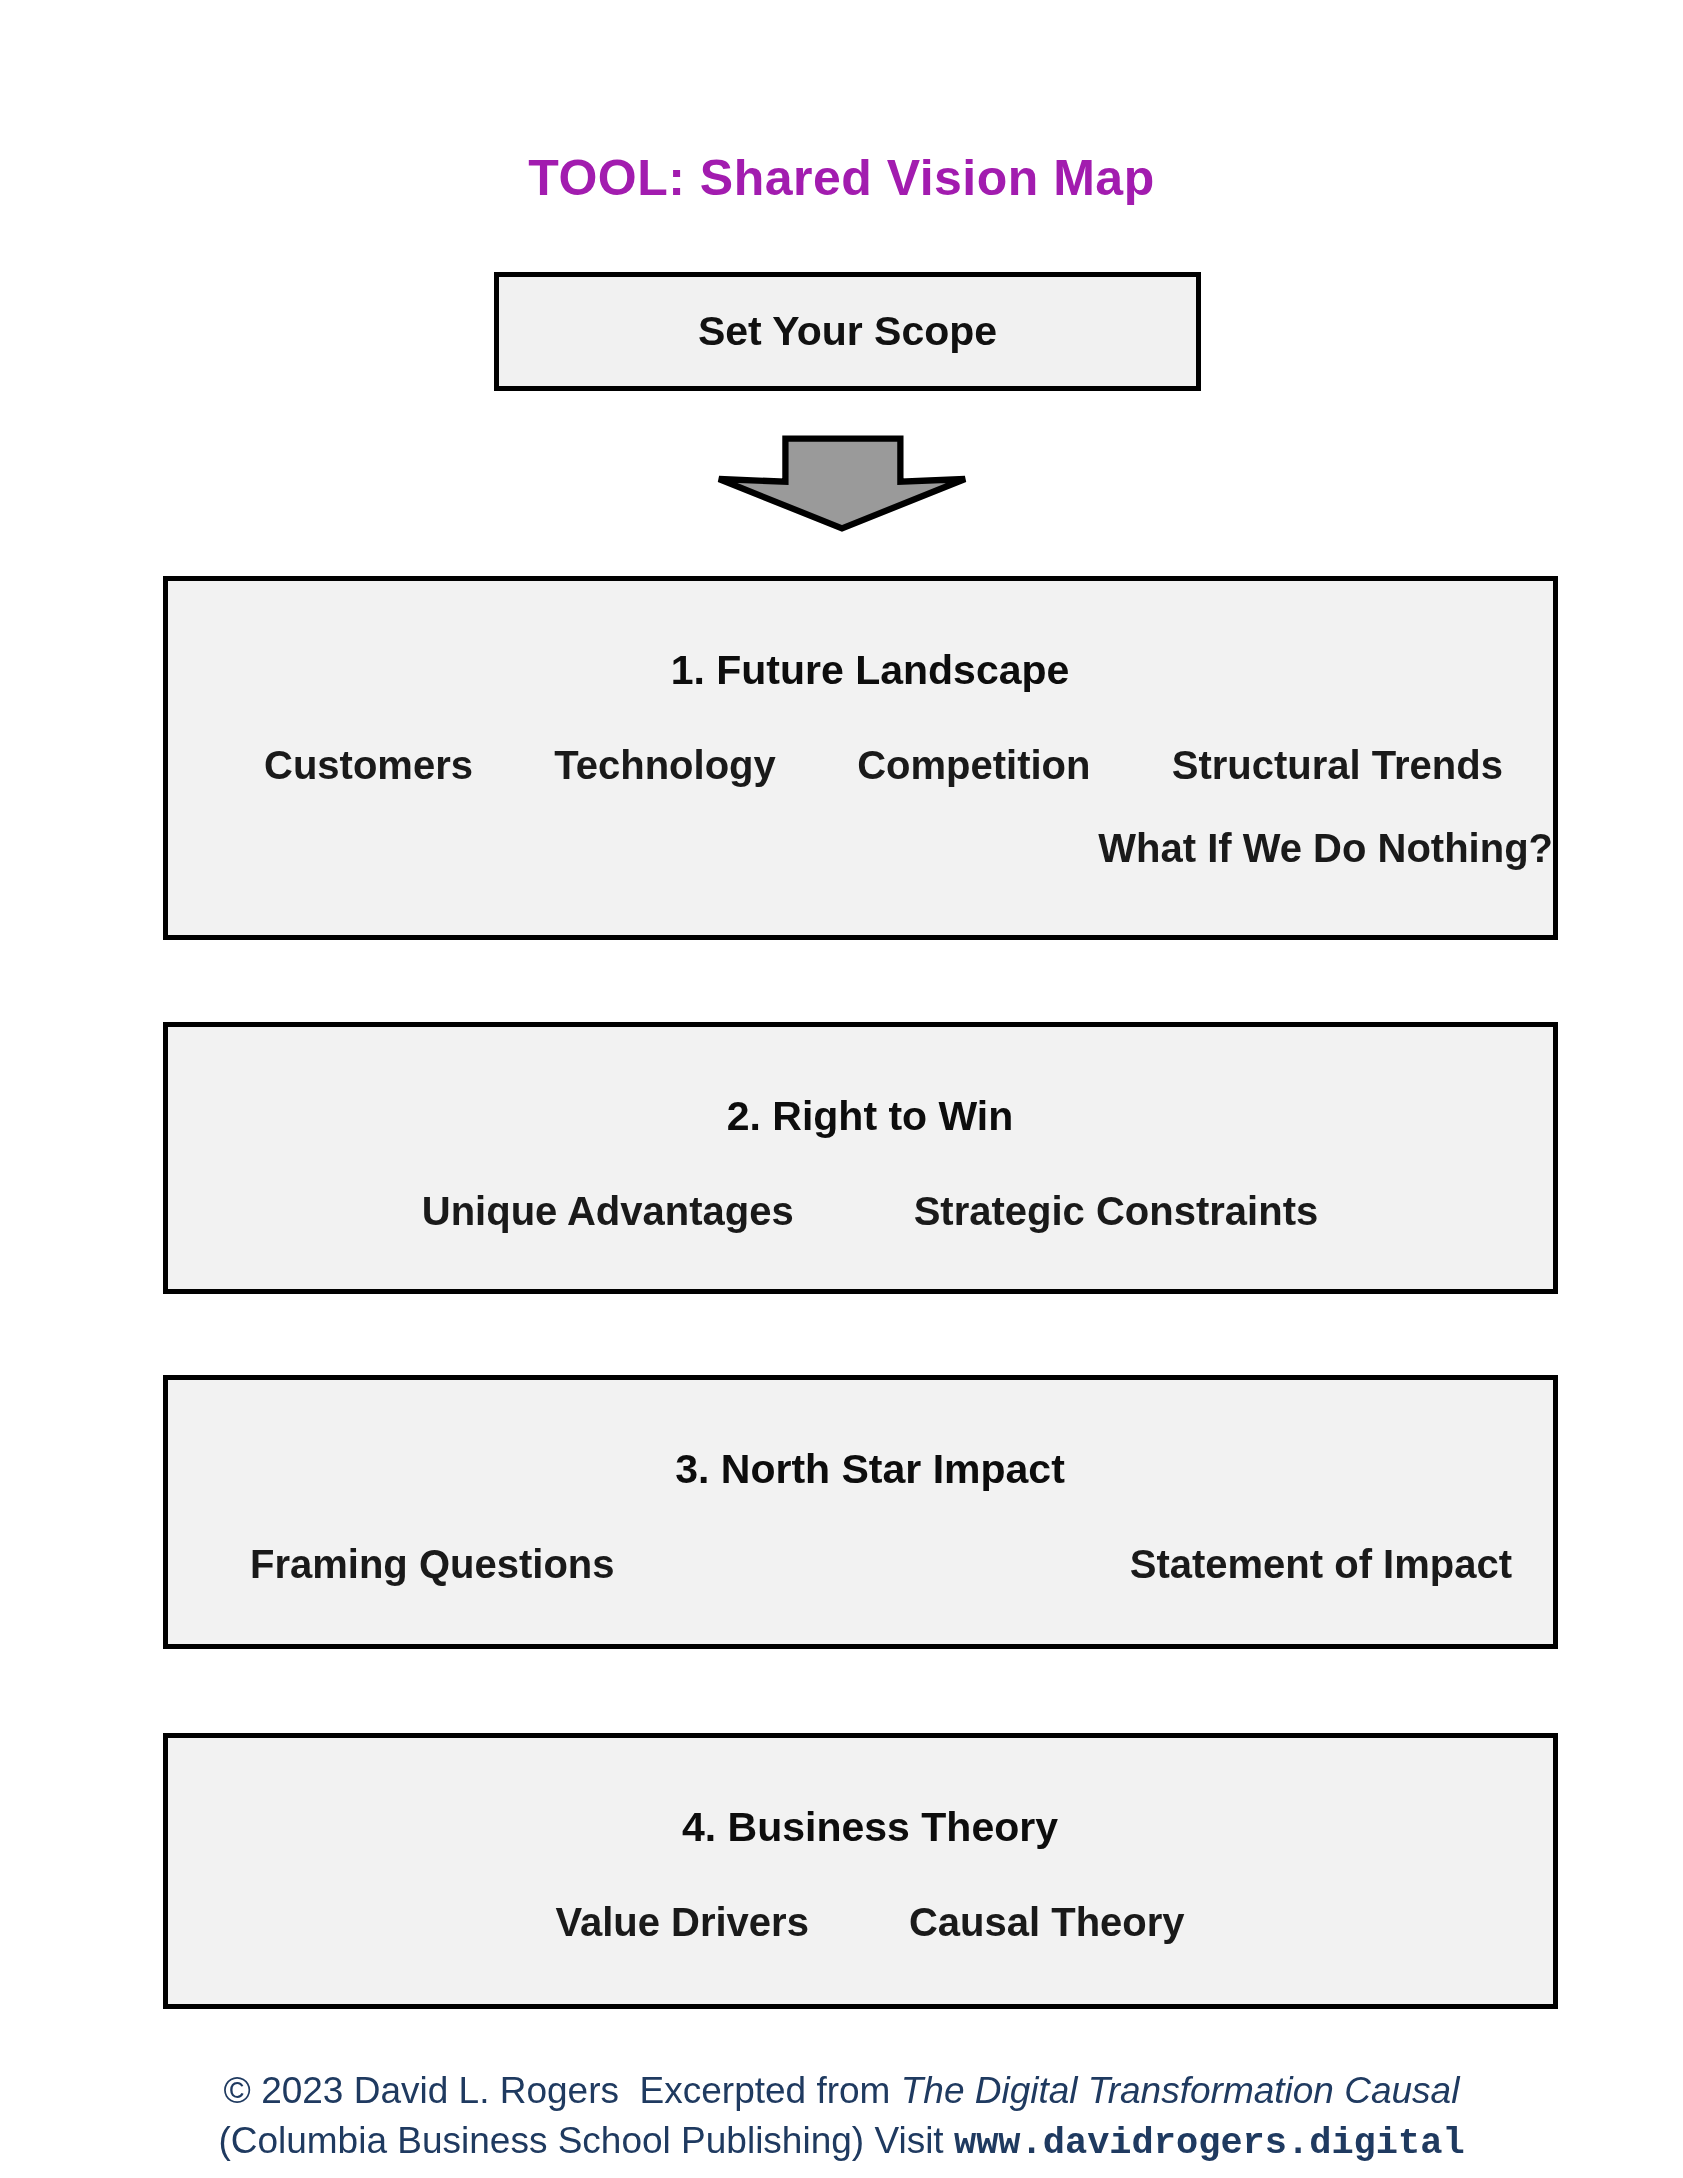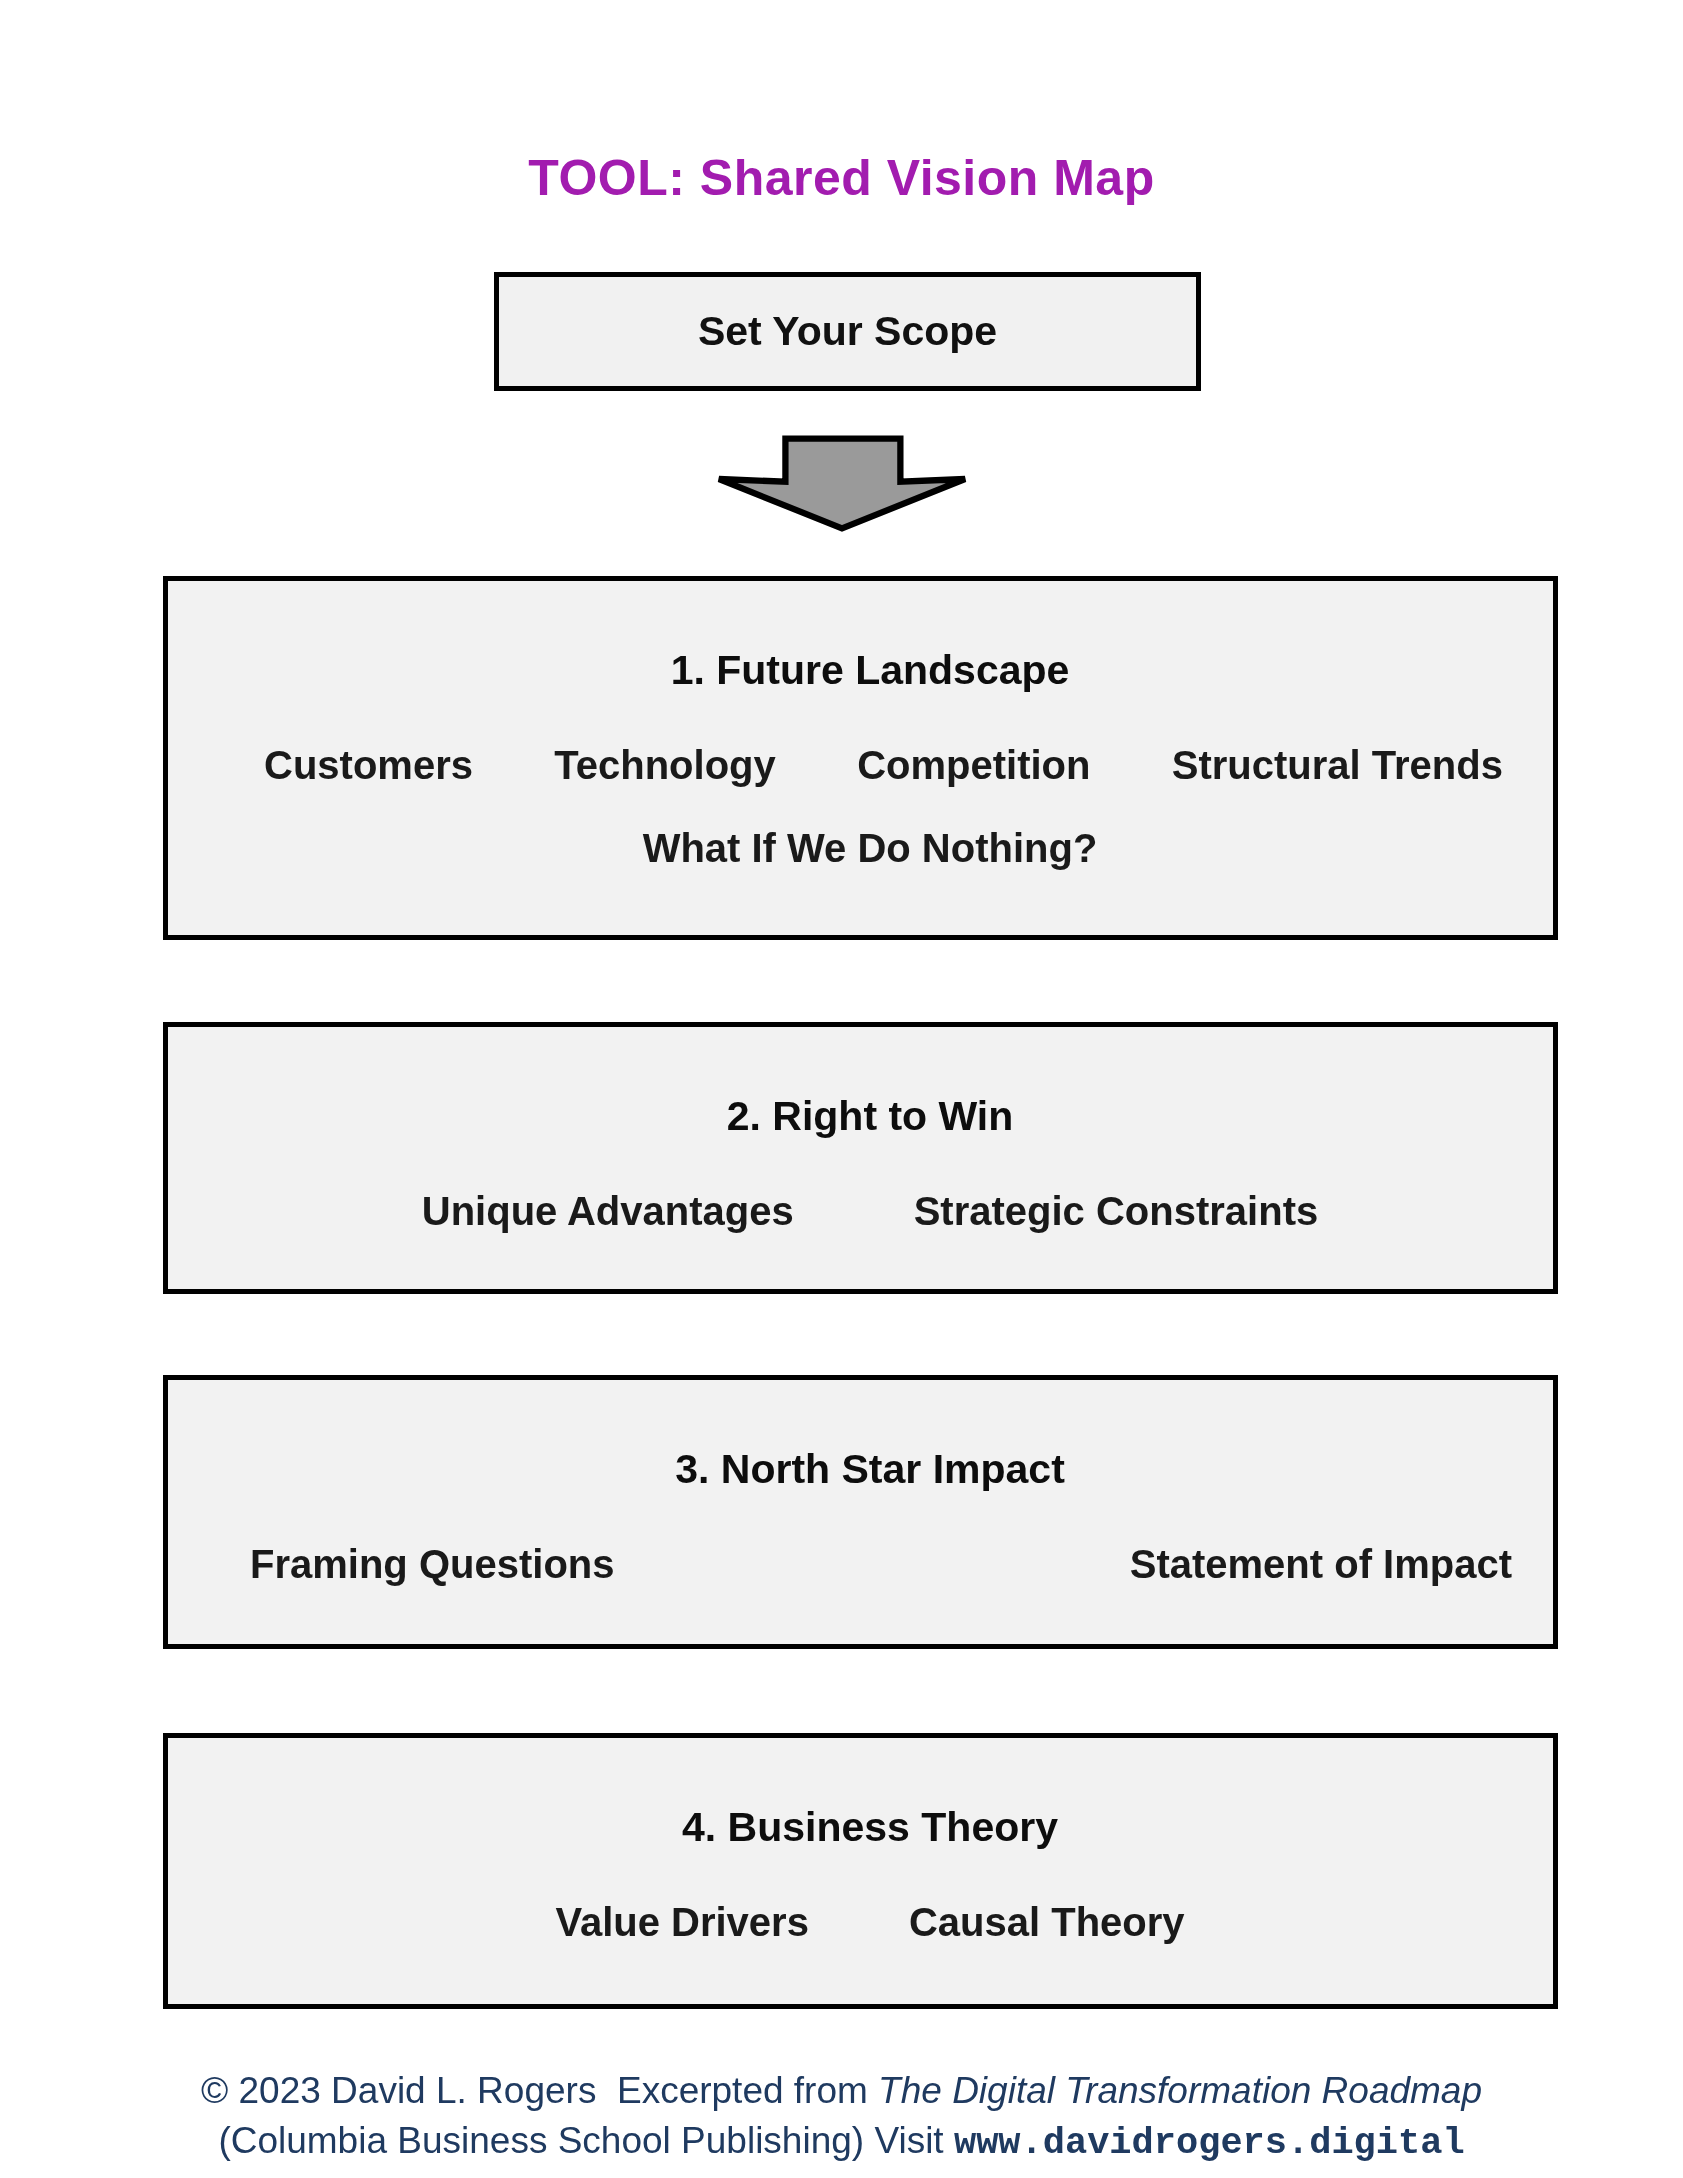--- a/index.html
+++ b/index.html
@@ -78,21 +78,21 @@
     display: flex;
     align-items: center;
     font-size: 40px;
     font-weight: bold;
     line-height: 1;
     color: #1a1a1a;
   }
   .row .item { white-space: nowrap; }
 
   .row-a { margin-top: 54px; justify-content: space-between; padding: 0 50px 0 77px; }
-  .row-b { margin-top: 43px; justify-content: center; }
+  .row-b { margin-top: 43px; justify-content: flex-end; }
   .row-c { margin-top: 54px; justify-content: center; gap: 120px; }
   .row-d { margin-top: 54px; justify-content: space-between; padding: 0 41px 0 63px; }
   .row-e { margin-top: 54px; justify-content: center; gap: 100px; }
 
   .footer {
     position: absolute;
     top: 2066px;
     left: 0;
     width: 100%;
     text-align: center;
@@ -150,18 +150,18 @@
 
   <section class="box box-4">
     <h2 class="box-title">4. Business Theory</h2>
     <div class="row row-e">
       <span class="item">Value Drivers</span>
       <span class="item">Causal Theory</span>
     </div>
   </section>
 
   <footer class="footer">
-    <div><span class="pre">© 2023 David L. Rogers  Excerpted from </span><em>The Digital Transformation Roadmap</em></div>
+    <div><span class="pre">© 2023 David L. Rogers  Excerpted from </span><em>The Digital Transformation Causal</em></div>
     <div><span class="pre">(Columbia Business School Publishing) Visit </span><strong>www.davidrogers.digital</strong></div>
   </footer>
 
 </div>
 
 
 </body></html>

